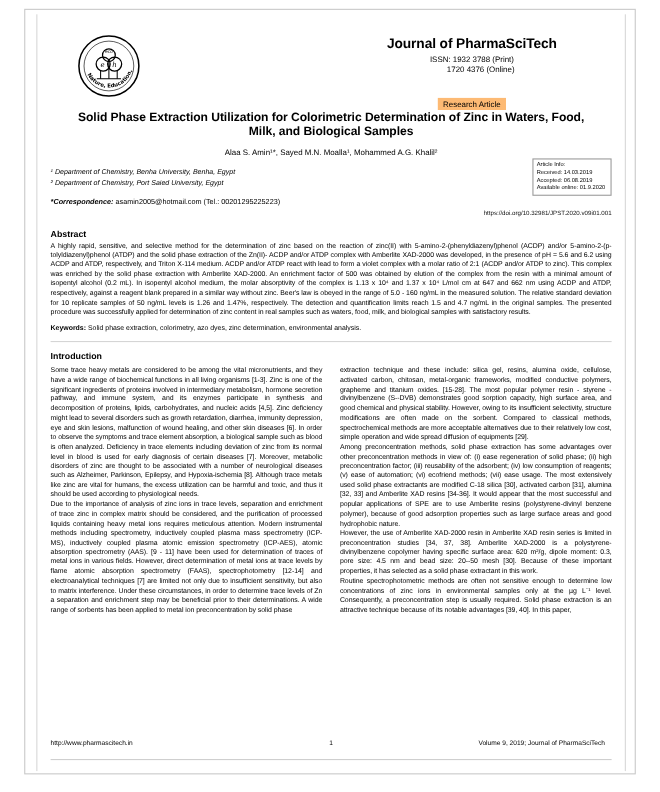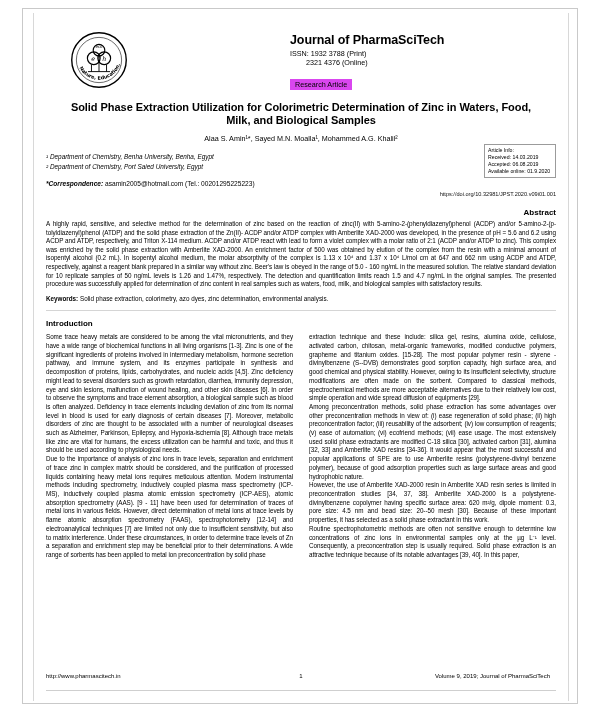--- a/index.html
+++ b/index.html
@@ -33,40 +33,40 @@
     position:relative;
     height:86px;
   }
   .logo{
     position:absolute;
     left:24px; top:18px;
     width:58px; height:58px;
   }
   .journal-block{
     position:absolute;
-    right:16px; top:20px;
-    text-align:left;
+    right:2px; top:20px;
+    text-align:center;
     width:250px;
   }
   .journal-title{
     font-size:12.5px;
     font-weight:bold;
     letter-spacing:-0.1px;
   }
   .issn{
     font-size:7.2px;
     line-height:9px;
     margin-top:2px;
   }
   .issn .l2{ padding-left:16px; }
   .artkind{
     display:inline-block;
-    margin-top:12px;
+    margin-top:22px;
     font-size:7.2px;
-    background:#d946ef;
+    background:#fdba74;
     padding:1px 5px;
   }
 
   
   .title{
     margin-top:2px;
     text-align:center;
     font-size:11px;
     font-weight:bold;
     line-height:13px;
@@ -112,21 +112,20 @@
     right:0px; top:39px;
     font-size:5.6px;
     color:#111;
   }
 
   
   h2.sec{
     font-size:8px;
     font-weight:bold;
     margin:8px 0 3px 0;
-    text-align:right;
   }
   .abstract{
     font-size:6.3px;
     line-height:8.6px;
     text-align:justify;
     letter-spacing:-0.05px;
   }
   .keywords{
     margin-top:6px;
     font-size:6.3px;
@@ -202,21 +201,21 @@
           <text font-size="8.5" font-family="DejaVu Sans, sans-serif" font-weight="bold">
             <textPath href="#arcpath" startOffset="6%">Nature, Education, Health</textPath>
           </text>
         </svg>
       </div>
 
       <div class="journal-block">
         <div class="journal-title">Journal of PharmaSciTech</div>
         <div class="issn">
           <div>ISSN: 1932 3788 (Print)</div>
-          <div class="l2">2321  4376 (Online)</div>
+          <div class="l2">1720  4376 (Online)</div>
         </div>
         <div class="artkind">Research Article</div>
       </div>
     </div>
 
     <div class="title">Solid Phase Extraction Utilization for Colorimetric Determination of Zinc in Waters, Food, Milk, and Biological Samples</div>
     <div class="authors">Alaa S. Amin¹*, Sayed M.N. Moalla¹, Mohammed A.G. Khalil²</div>
 
     <div class="midzone">
       <div class="affil">

